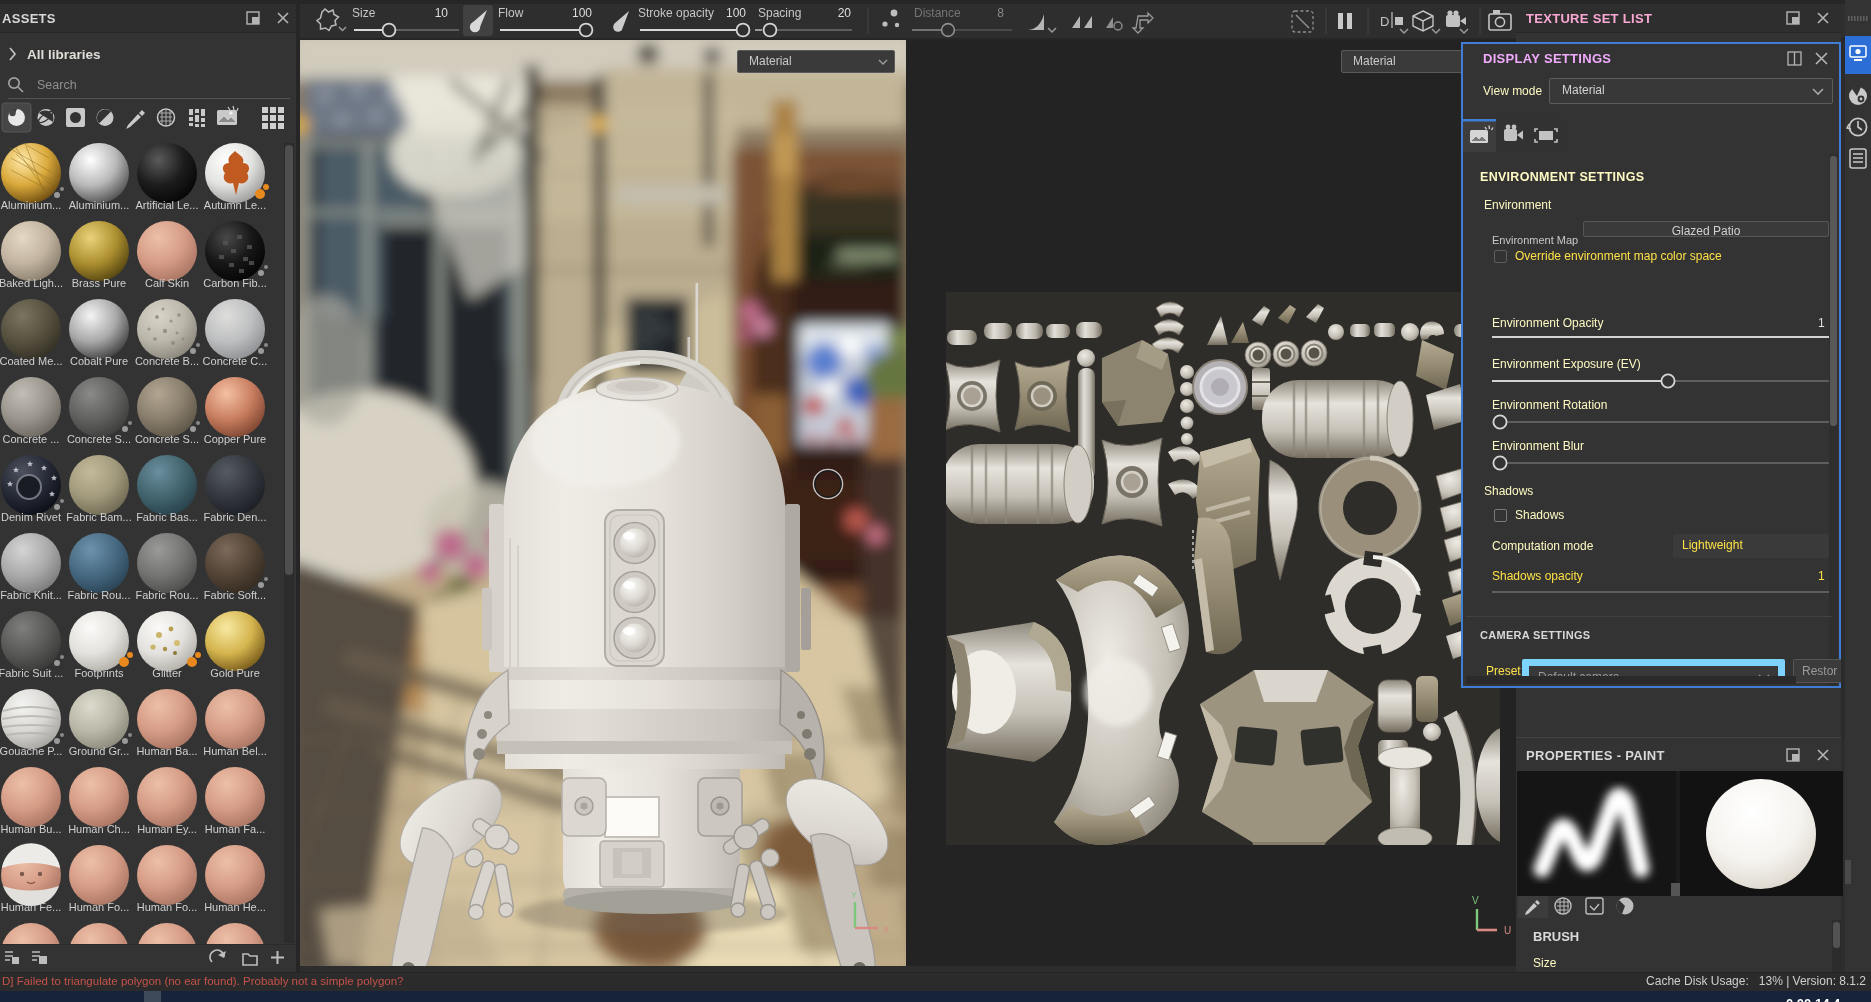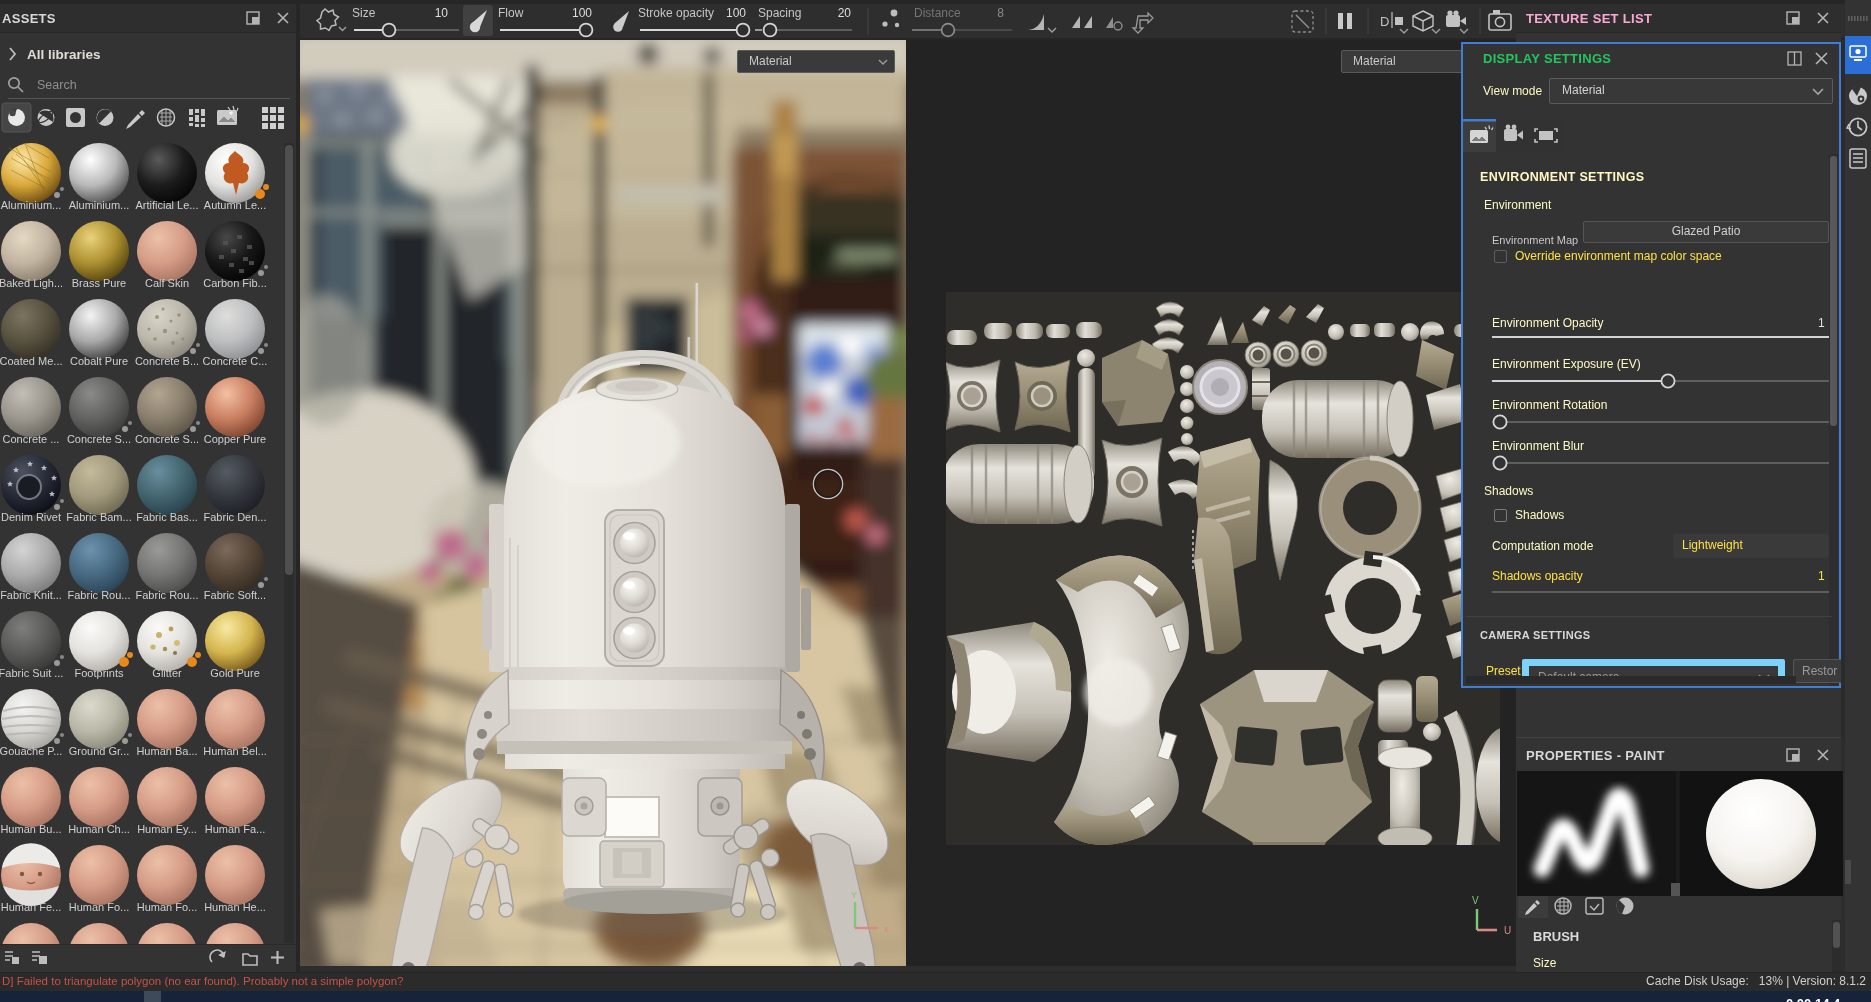--- a/index.html
+++ b/index.html
@@ -1073,21 +1073,21 @@
     <path d="M74,10 l4,4 5,-6" fill="none" stroke="#bdbdbd" stroke-width="1.4"></path>
 <circle cx="109" cy="10" r="8.5" fill="#bdbdbd"></circle>
     <path d="M103,4 a8.5,8.5 0 0 0 3,14 l3,-8 z" fill="#333333"></path>
 </svg>
 <div class="abs bold" style="left:1533px;top:929px;color:#dadada;font-size:13px">BRUSH</div>
 <div class="abs txt" style="left:1533px;top:956px">Size</div>
 <div class="abs" style="left:1832px;top:920px;width:9px;height:52px;background:#2c2c2c"></div>
 <div class="abs" style="left:1833px;top:922px;width:7px;height:26px;background:#525252;border-radius:3px"></div>
 <div class="abs" style="left:1461px;top:42px;width:380px;height:646px;background:#333333;border:2px solid #3f7ed4;z-index:30"></div>
 <div class="abs" style="left:1461px;top:42px;width:380px;height:646px;z-index:31;overflow:hidden">
-    <div class="abs bold" style="left:22px;top:9px;color:#22c55e;font-size:13px;letter-spacing:.3px">DISPLAY SETTINGS</div>
+    <div class="abs bold" style="left:22px;top:9px;color:#f0abfc;font-size:13px;letter-spacing:.3px">DISPLAY SETTINGS</div>
     <svg class="abs" style="left:325px;top:7px" width="52" height="20">
 <rect x="2" y="3" width="13" height="13" fill="none" stroke="#b5b5b5" stroke-width="1.3"></rect>
       <line x1="8.5" y1="3" x2="8.5" y2="16" stroke="#b5b5b5" stroke-width="1.3"></line>
 <path d="M30,4 l11,11 m0,-11 l-11,11" stroke="#b5b5b5" stroke-width="1.6"></path>
 </svg>
     <div class="abs txt" style="left:22px;top:42px">View mode</div>
     <div class="abs" style="left:88px;top:36px;width:284px;height:26px;background:#383838;border:1px solid #5c5c5c;border-radius:2px">
       <span class="txt" style="position:absolute;left:12px;top:4px;color:#d2d2d2">Material</span>
       <svg class="abs" style="right:8px;top:9px" width="12" height="9">
         <path d="M1,1 l5,5 5,-5" stroke="#a5a5a5" stroke-width="1.6" fill="none"></path>
@@ -1112,21 +1112,21 @@
 <g stroke="#c2c2c2" stroke-width="1.6" fill="none">
         <path d="M75,10 h-3 v3 M91,10 h3 v3 M75,23 h-3 v-3 M91,23 h3 v-3"></path>
         <rect x="76" y="12" width="14" height="9" fill="#c2c2c2" stroke="none"></rect>
       </g>
 </svg>
     <div class="abs" style="left:368px;top:112px;width:9px;height:532px;background:#2e2e2e"></div>
     <div class="abs" style="left:369px;top:114px;width:7px;height:270px;background:#585858;border-radius:3px"></div>
     <div class="abs bold" style="left:19px;top:128px;color:#fef9c3;font-size:12.5px;letter-spacing:.3px">ENVIRONMENT SETTINGS</div>
     <div class="abs txt" style="left:23px;top:156px">Environment</div>
     <div class="abs" style="left:31px;top:192px;color:#c8c8c8;font-size:11px;white-space:nowrap">Environment Map</div>
-    <div class="abs" style="left:122px;top:179px;width:246px;height:22px;background:#3a3a3a;border:1px solid #565656;border-radius:2px">
+    <div class="abs" style="left:122px;top:179px;width:246px;height:16px;background:#3a3a3a;border:1px solid #565656;border-radius:2px">
       <span class="txt" style="position:absolute;left:50%;transform:translateX(-50%);top:2px;color:#d0d0d0">Glazed Patio</span>
     </div>
     <div class="abs" style="left:33px;top:208px;width:13px;height:13px;border:1.5px solid #5e5e5e;border-radius:2px"></div>
     <div class="abs txt dim" style="left:54px;top:207px">Override environment map color space</div>
     <div class="abs txt" style="left:31px;top:274px">Environment Opacity</div>
     <div class="abs txt" style="left:357px;top:274px;color:#e0e0e0">1</div>
     <div class="abs" style="left:31px;top:294px;width:337px;height:2px;background:#d2d2d2"></div>
     <div class="abs txt" style="left:31px;top:315px">Environment Exposure (EV)</div>
     <svg class="abs" style="left:31px;top:330px" width="337" height="18">
 <line x1="0" y1="9" x2="176" y2="9" stroke="#d2d2d2" stroke-width="2"></line>

